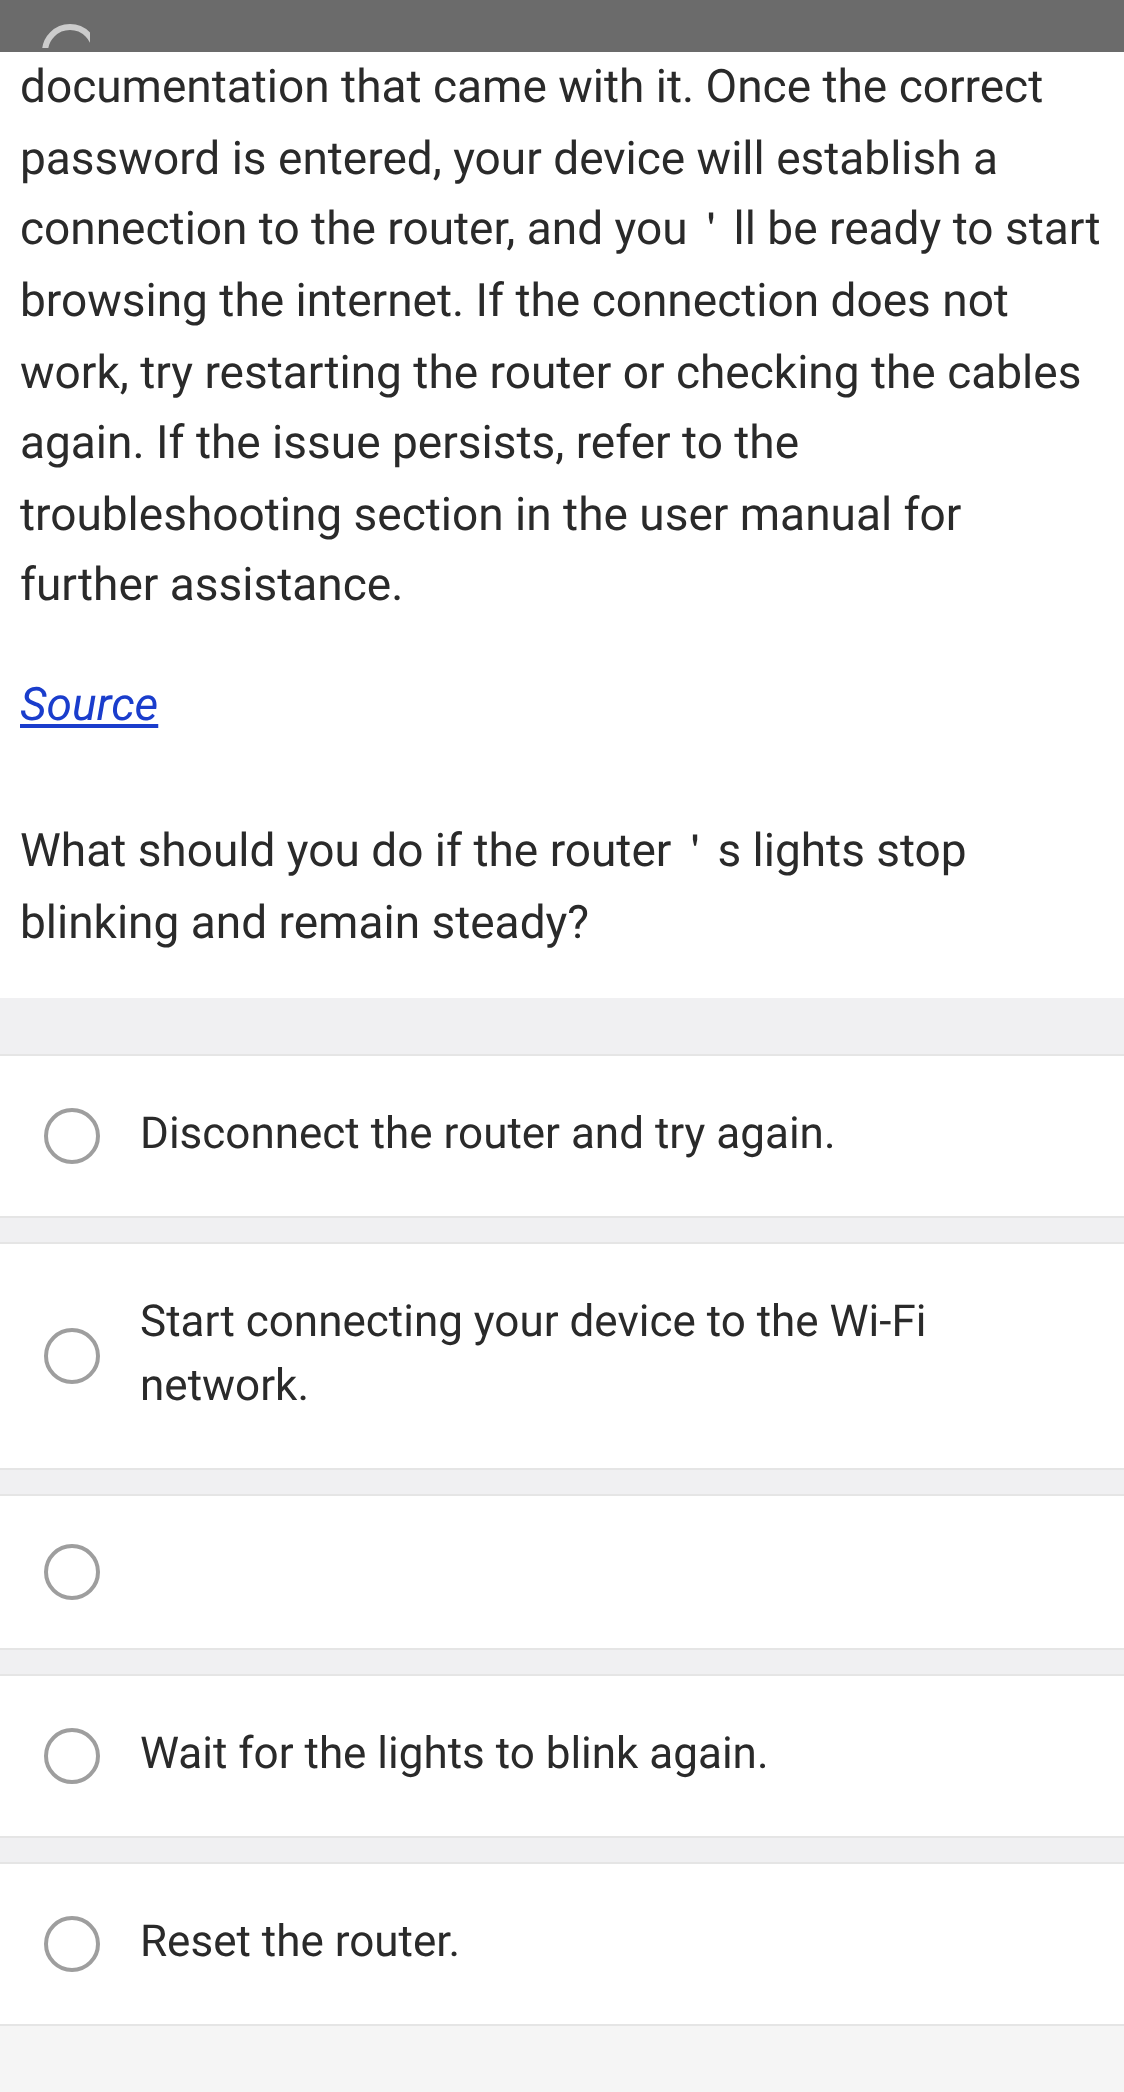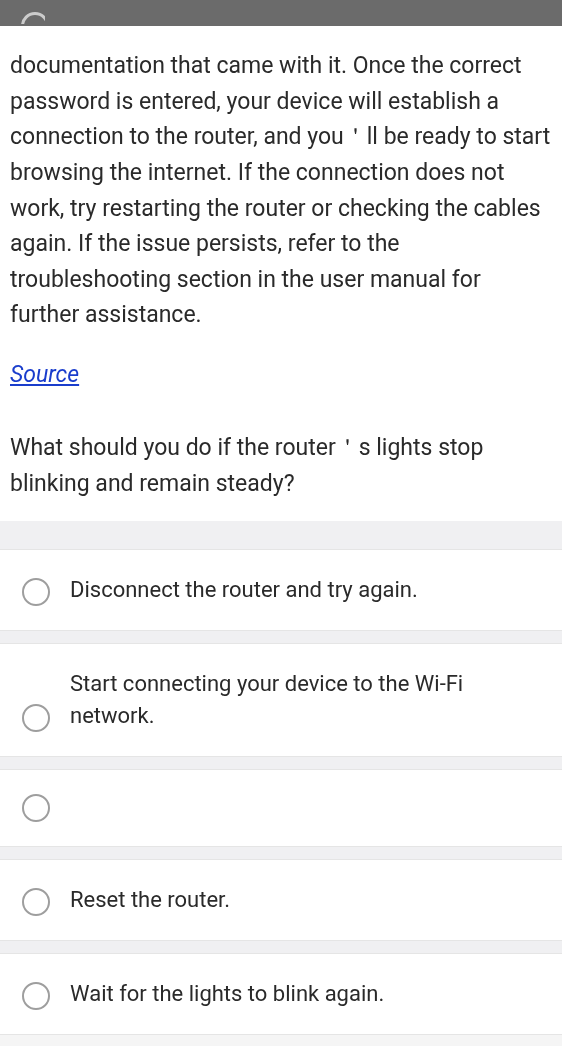--- a/index.html
+++ b/index.html
@@ -33,21 +33,21 @@
       display: block;
       width: 22px;
       height: 22px;
       border: 3px solid #ccc;
       border-radius: 50%;
       position: absolute;
       top: 0;
       left: 0;
     }
     .content-area {
-      padding: 22px 10px 20px 10px;
+      padding: 0 10px 20px 10px;
       background: #ffffff;
     }
     .passage-text {
       font-size: 23px;
       line-height: 1.55;
       color: #2a2a2a;
     }
     .source-link {
       display: inline-block;
       margin-top: 28px;
@@ -64,21 +64,21 @@
     }
     .options-area {
       background: #f0f0f2;
       padding-top: 28px;
     }
     .option-item {
       background: #ffffff;
       padding: 24px 18px 24px 22px;
       margin-bottom: 12px;
       display: flex;
-      align-items: flex-end;
+      align-items: center;
       gap: 20px;
       border-top: 1px solid #e5e5e5;
       border-bottom: 1px solid #e5e5e5;
     }
     .option-item:last-child {
       margin-bottom: 0;
     }
     .radio-circle {
       flex-shrink: 0;
       width: 28px;
@@ -112,19 +112,19 @@
   </div>
   <div class="option-item">
     <div class="radio-circle"></div>
     <span class="option-label">Start connecting your device to the Wi-Fi network.</span>
   </div>
   <div class="option-item">
     <div class="radio-circle"></div>
   </div>
   <div class="option-item">
     <div class="radio-circle"></div>
-    <span class="option-label">Reset the router.</span>
+    <span class="option-label">Wait for the lights to blink again.</span>
   </div>
   <div class="option-item">
     <div class="radio-circle"></div>
-    <span class="option-label">Wait for the lights to blink again.</span>
+    <span class="option-label">Reset the router.</span>
   </div>
 </div>
 
 </body></html>

